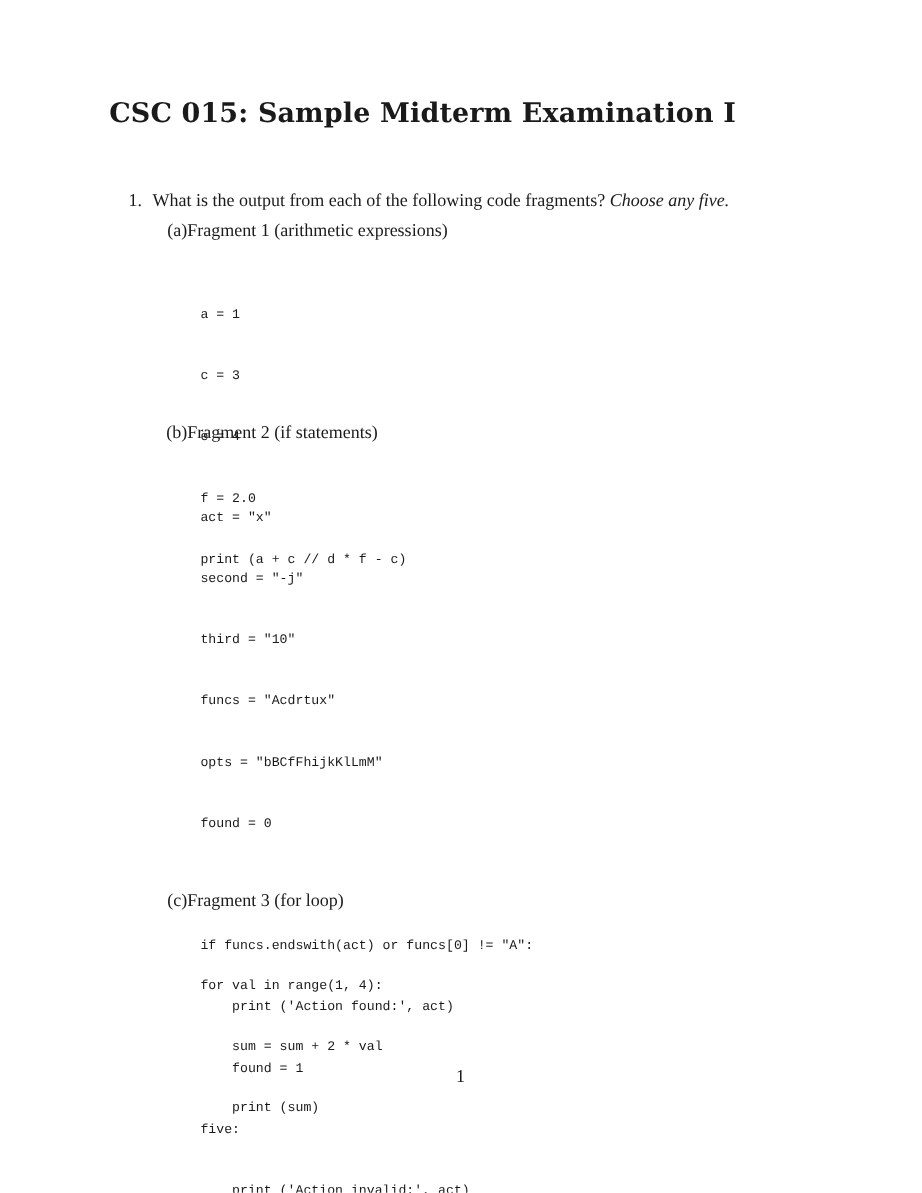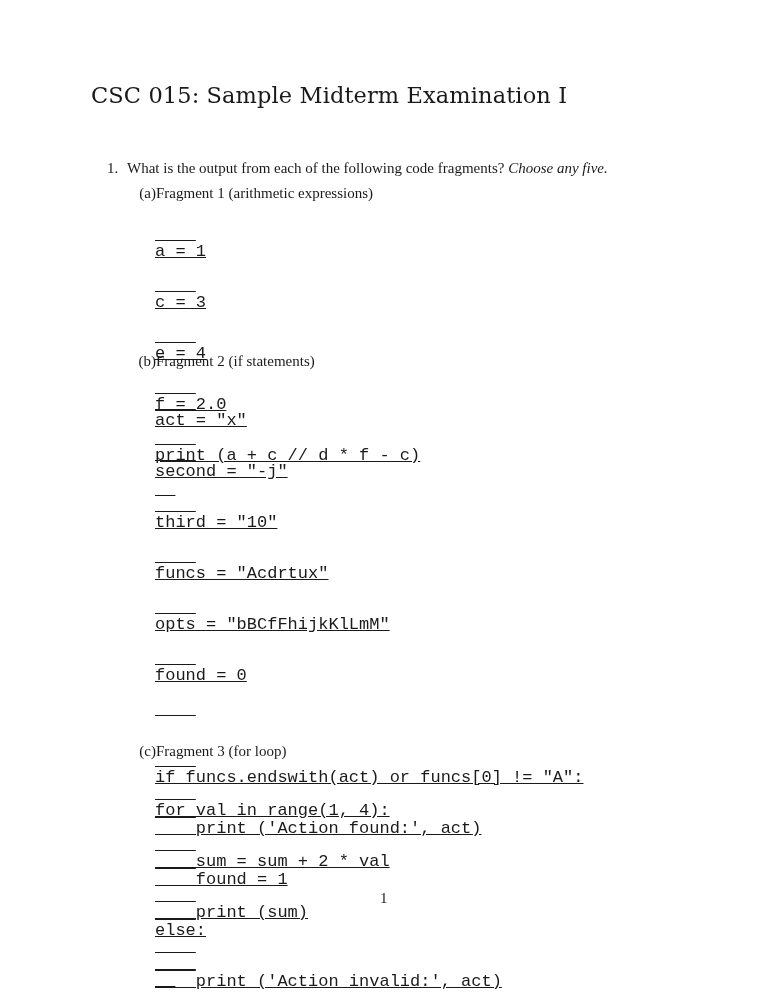--- a/index.html
+++ b/index.html
@@ -1,31 +1,31 @@
 <!DOCTYPE html>
 <html><head>
   <meta charset="utf-8">
   <style>
     html, body { margin: 0; padding: 0; background: #ffffff; }
     body { width: 768px; height: 994px; position: relative; overflow: hidden; color: #1a1a1a; }
     .page { position: absolute; left: 0; top: 0; width: 768px; height: 994px; }
     .title {
       position: absolute; left: 91px; top: 82px;
       font-family: "DejaVu Serif", "Liberation Serif", serif;
-      font-weight: normal; font-size: 22.5px; letter-spacing: 0.1px; white-space: nowrap; text-align: right;
+      font-weight: bold; font-size: 22.5px; letter-spacing: 0.1px; white-space: nowrap; text-align: right;
     }
     .serif { font-family: "Liberation Serif", "DejaVu Serif", serif; font-size: 15px; white-space: nowrap; }
     .q1 { position: absolute; left: 107px; top: 160px; }
     .q1 .num { display: inline-block; width: 20px; }
     .sub { position: absolute; left: 132px; text-align: right; }
     .sub .lbl { display: inline-block; width: 24px; }
     .code {
-      position: absolute; left: 155px; margin: 0;
+      position: absolute; left: 155px; margin: 12px;
       font-family: "Liberation Mono", "DejaVu Sans Mono", monospace;
-      font-size: 17px; line-height: 17px; white-space: pre; text-decoration: underline;
+      font-size: 11px; line-height: 17px; white-space: pre;
     }
     .code .line { display: block; height: 17px; }
     .pageno { position: absolute; left: 380px; top: 890px; }
   </style>
 </head>
 <body>
 
 <div class="page">
 
   <div class="title">CSC 015: Sample Midterm Examination I</div>
@@ -52,21 +52,21 @@
     <span class="line">act = "x"</span>
     <span class="line">second = "-j"</span>
     <span class="line">third = "10"</span>
     <span class="line">funcs = "Acdrtux"</span>
     <span class="line">opts = "bBCfFhijkKlLmM"</span>
     <span class="line">found = 0</span>
     <span class="line"></span>
     <span class="line">if funcs.endswith(act) or funcs[0] != "A":</span>
     <span class="line">    print ('Action found:', act)</span>
     <span class="line">    found = 1</span>
-    <span class="line">else:</span>
+    <span class="line">five:</span>
     <span class="line">    print ('Action invalid:', act)</span>
     
     
     
     
     
     
     
     
   </div>

